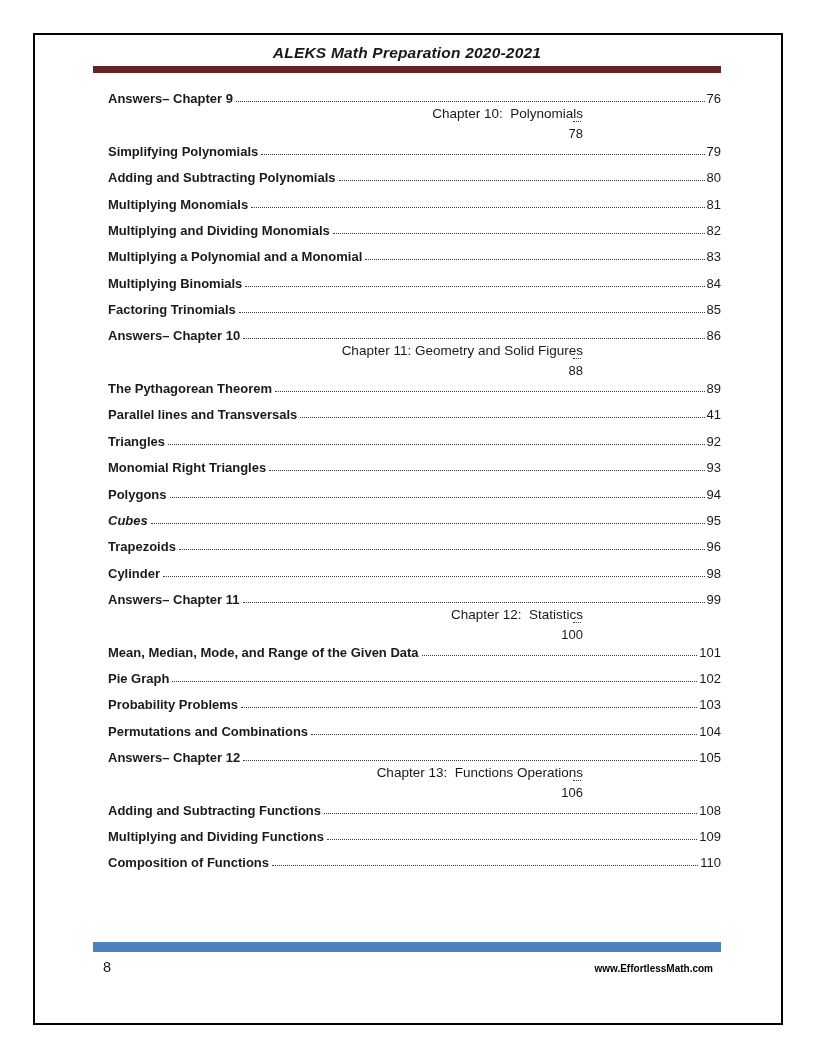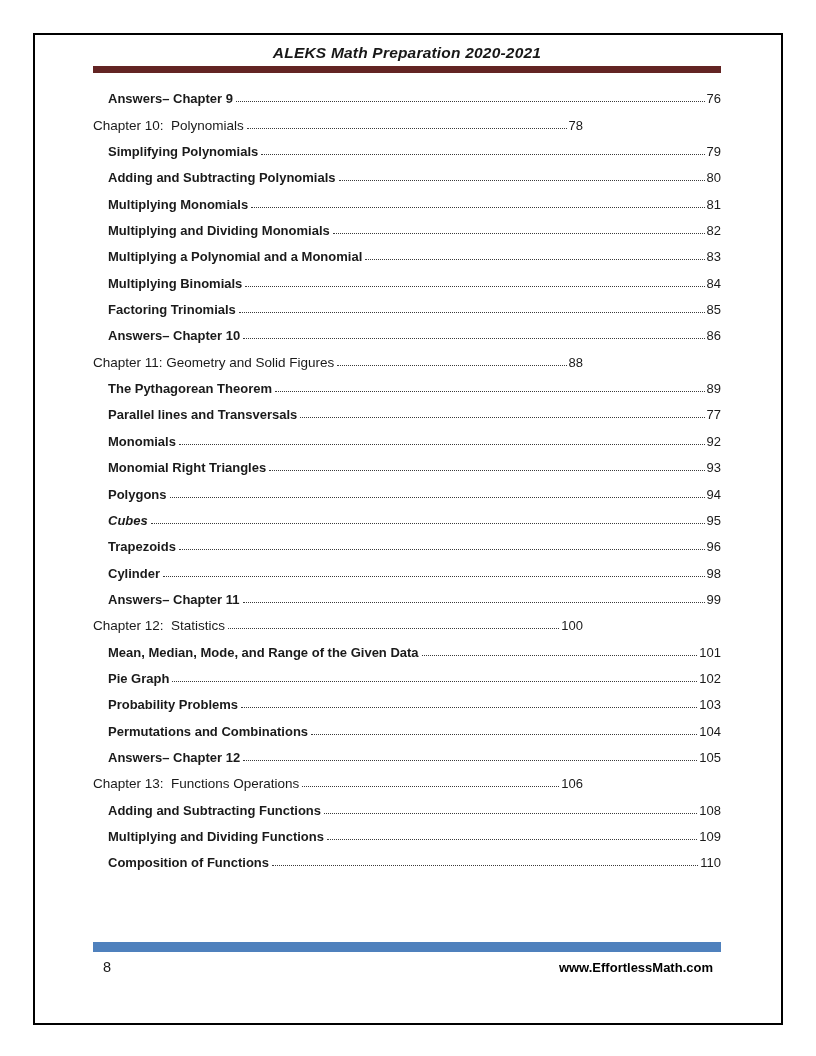--- a/index.html
+++ b/index.html
@@ -53,20 +53,21 @@
     display: flex;
     color: #1a1a1a;
   }
   .line-wrap {
     display: flex;
     align-items: flex-end;
     width: 100%;
   }
   .toc-row.chapter .line-wrap {
     width: 490px;
+    flex-direction: column;
   }
   .toc-row.chapter {
     font-size: 13.5px;
     font-weight: normal;
   }
   .toc-row.sub {
     padding-left: 15px;
     font-size: 13px;
     font-weight: bold;
   }
@@ -105,21 +106,21 @@
     align-items: baseline;
     margin-top: 7px;
     padding: 0 8px 0 10px;
   }
   .footer-pagenum {
     font-size: 14.5px;
     color: #1a1a1a;
     font-weight: normal;
   }
   .footer-site {
-    font-size: 13px;
+    font-size: 10px;
     color: #000000;
     font-weight: bold;
   }
 </style>
 </head>
 <body>
 
 <div class="canvas">
   <div class="page">
     <div class="inner">
@@ -210,26 +211,26 @@
             <div class="line-wrap">
               <span class="label">The Pythagorean Theorem</span>
               <span class="dots"></span>
               <span class="pagenum">89</span>
             </div>
           </div>
           <div class="toc-row sub">
             <div class="line-wrap">
               <span class="label">Parallel lines and Transversals</span>
               <span class="dots"></span>
-              <span class="pagenum">77</span>
-            </div>
-          </div>
-          <div class="toc-row sub">
-            <div class="line-wrap">
-              <span class="label">Monomials</span>
+              <span class="pagenum">41</span>
+            </div>
+          </div>
+          <div class="toc-row sub">
+            <div class="line-wrap">
+              <span class="label">Triangles</span>
               <span class="dots"></span>
               <span class="pagenum">92</span>
             </div>
           </div>
           <div class="toc-row sub">
             <div class="line-wrap">
               <span class="label">Monomial Right Triangles</span>
               <span class="dots"></span>
               <span class="pagenum">93</span>
             </div>

